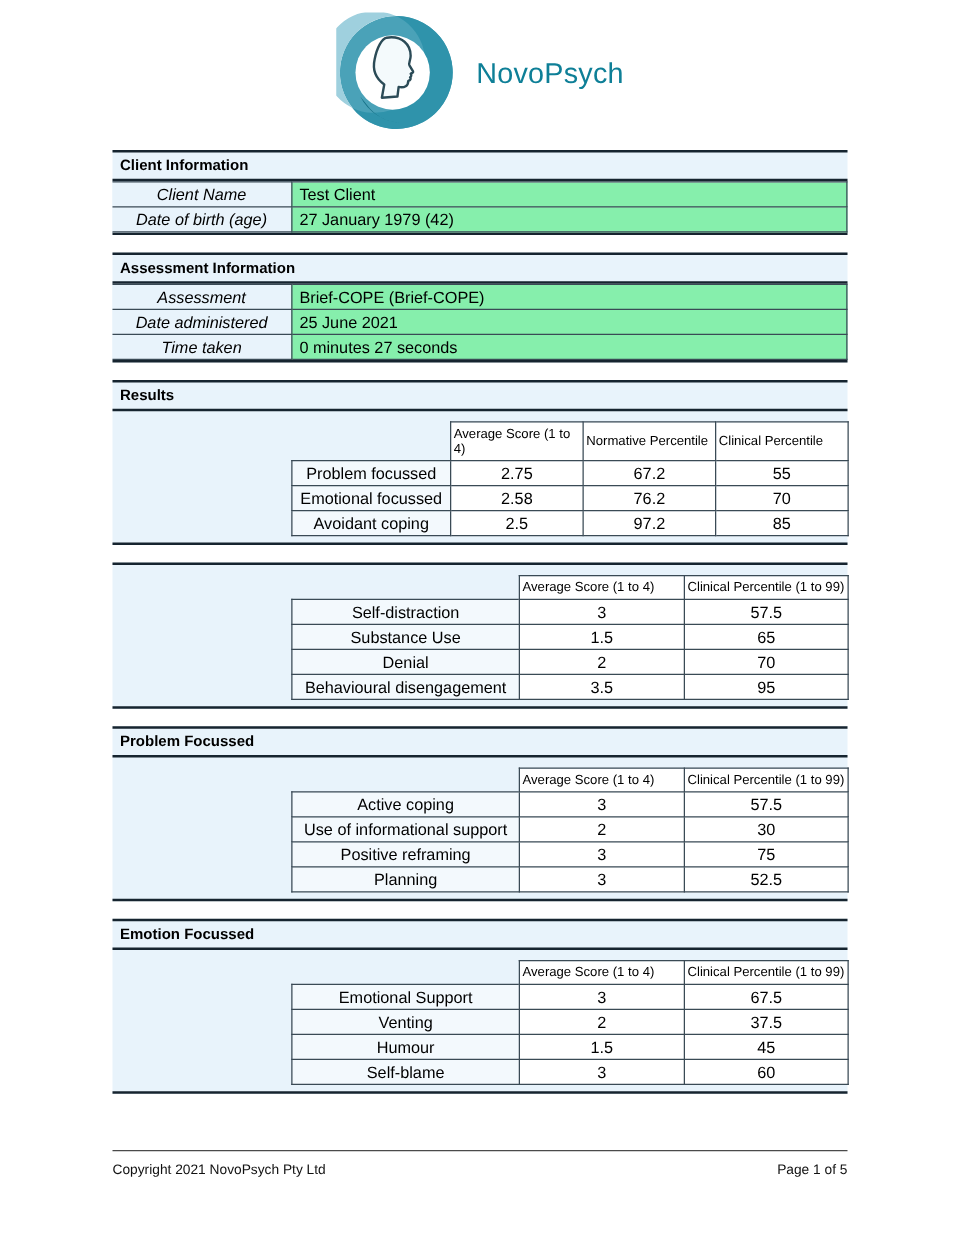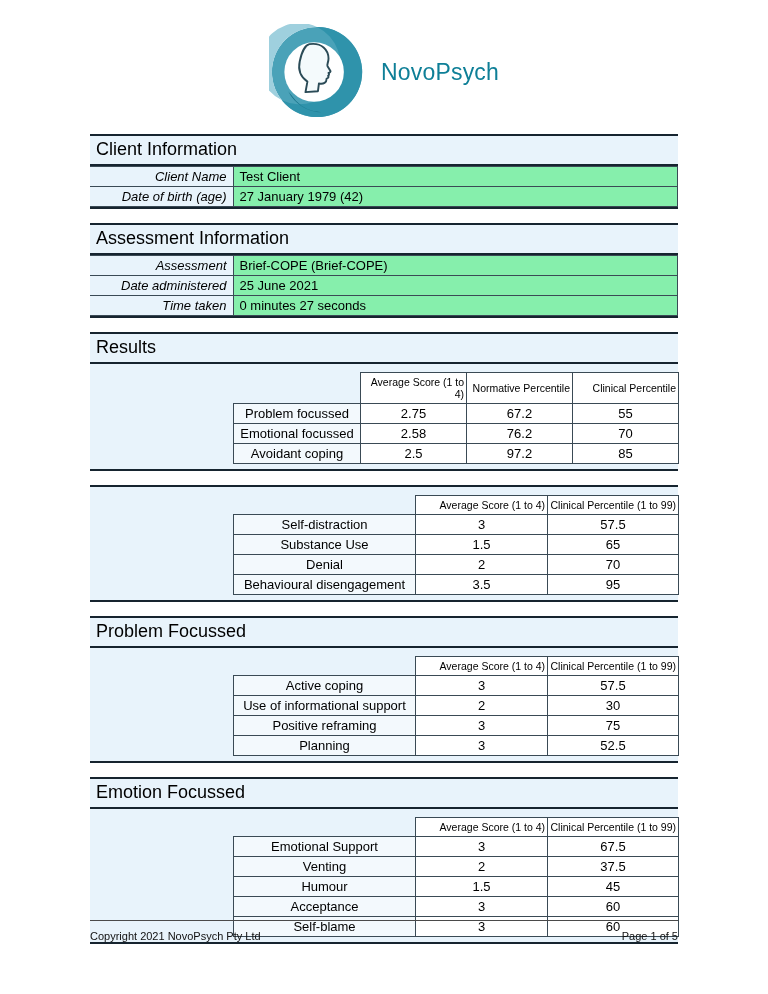--- a/index.html
+++ b/index.html
@@ -6,60 +6,60 @@
   html,body { background:#ffffff; }
   body {
     width:768px; height:994px;
     font-family:"Liberation Sans", sans-serif;
     color:#000;
   }
   .page { position:relative; width:768px; height:994px; overflow:hidden; background:#fff; }
 
   
   .logo-row {
-    padding-top:24px; margin-bottom:14px;
+    padding-top:10px; margin-bottom:14px;
     display:flex; justify-content:center; align-items:center; gap:16px;
   }
   .logo { width:96px; height:96px; display:inline-block; }
   .brand {
     font-size:23px; color:#0e7f97; letter-spacing:0.2px; font-weight:500;
   }
 
   .content { margin:0 90px; width:588px; }
 
   
   .section {
     background:#e8f3fb;
     border-top:2px solid #16242f;
     border-bottom:2px solid #16242f;
     margin-bottom:14px;
   }
   .section-title {
-    font-weight:normal; font-size:18px;
+    font-weight:bold; font-size:12px;
     padding:3px 6px 4px 6px;
     border-bottom:2px solid #16242f;
   }
 
   
   .info-table { width:100%; border-collapse:collapse; table-layout:fixed; font-size:13px; }
   .info-table td { border:1px solid #3a4a55; padding:2px 6px; height:19px; vertical-align:middle; }
   .info-table td.label {
-    width:143px; text-align:right; font-style:italic;
+    width:143px; text-align:center; font-style:italic;
     background:#e8f3fb; border-left:none; border-top-color:#3a4a55;
   }
   .info-table td.value { background:#86efac; }
 
   
   .score-table {
     border-collapse:collapse; table-layout:fixed;
     width:445px; margin:8px 0 0 143px; font-size:13px;
   }
   .score-table th {
     background:#ffffff; border:1px solid #3a4a55;
-    font-size:10.5px; font-weight:normal; padding:3px 2px; text-align:right;
+    font-size:10.5px; font-weight:normal; padding:3px 2px; text-align:left;
   }
   .score-table td {
     background:#ffffff; border:1px solid #3a4a55;
     text-align:center; padding:2px 4px; height:19px;
   }
   .score-table td.rowlabel { background:#f3f9fd; }
   .score-table td.spacer { background:transparent; border:none; }
   .section .table-pad { padding-bottom:5px; }
 
   
@@ -270,25 +270,20 @@
             <td class="rowlabel">Venting</td>
             <td>2</td>
             <td>37.5</td>
           </tr>
           <tr>
             <td class="rowlabel">Humour</td>
             <td>1.5</td>
             <td>45</td>
           </tr>
           <tr>
-            <td class="rowlabel">Acceptance</td>
-            <td>3</td>
-            <td>60</td>
-          </tr>
-          <tr>
             <td class="rowlabel">Self-blame</td>
             <td>3</td>
             <td>60</td>
           </tr>
         </tbody>
           </table>
       </div>
     </section>
 
   </main>

